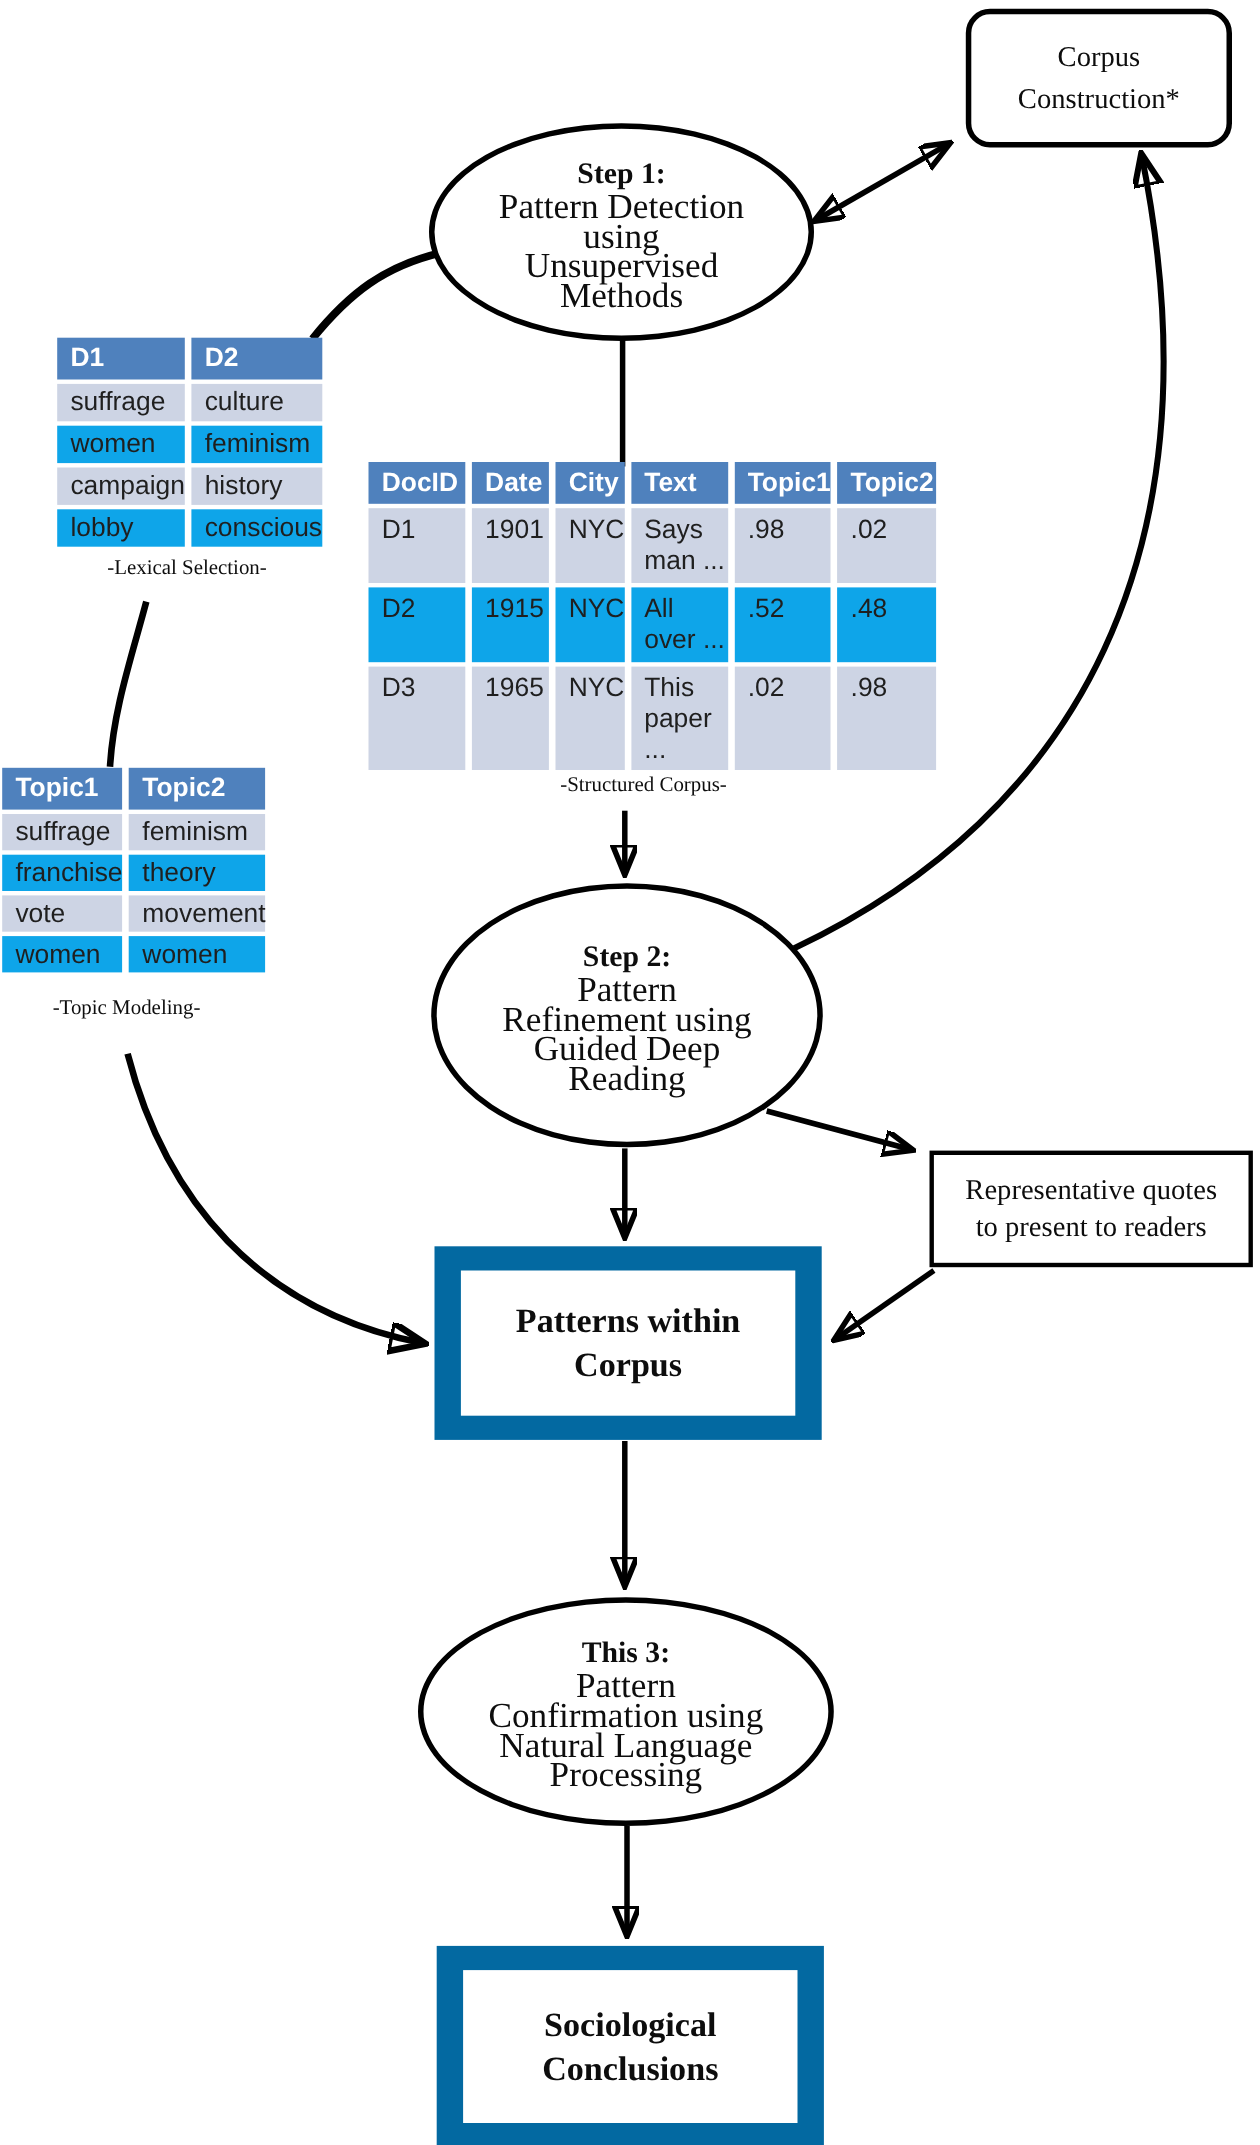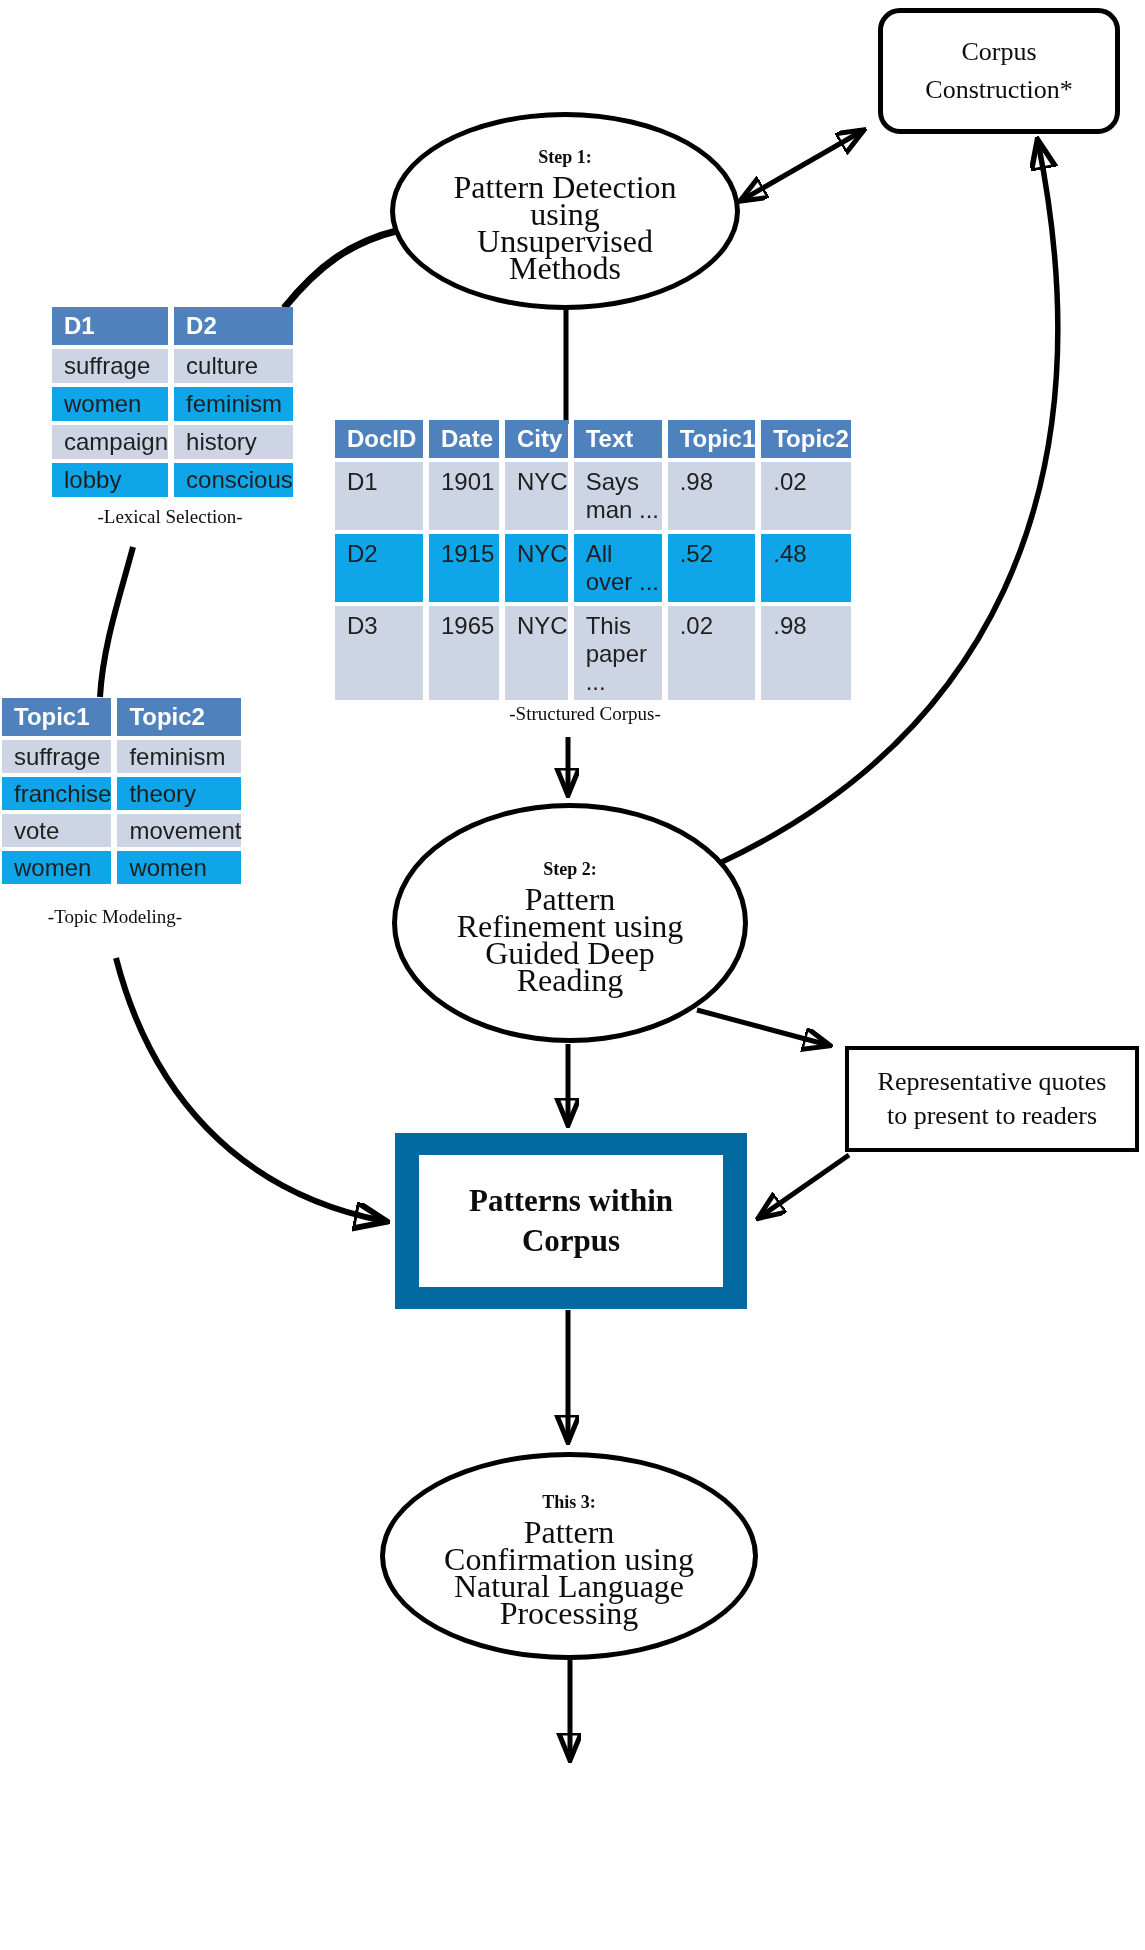--- a/index.html
+++ b/index.html
@@ -3,21 +3,21 @@
 <meta charset="utf-8">
 <style>
   html,body{margin:0;padding:0;background:#ffffff;}
   #canvas{position:relative;width:1145px;height:1950px;background:#ffffff;overflow:hidden;
           font-family:"Liberation Serif",serif;color:#0d0d0d;}
   #wires{position:absolute;left:0;top:0;z-index:1;}
   #wires path{fill:none;stroke:#000;}
   .shape{position:absolute;z-index:2;background:#fff;box-sizing:border-box;}
   .ellipse{border:5px solid #000;border-radius:50%;display:flex;flex-direction:column;
            align-items:center;justify-content:center;text-align:center;}
-  .ellipse .hd{font-weight:bold;font-size:18px;line-height:33px;text-align:center;}
+  .ellipse .hd{font-weight:bold;font-size:27px;line-height:33px;text-align:center;}
   .ellipse .bd{font-size:32px;line-height:27px;white-space:pre-line;text-align:center;}
   .roundbox{border:5px solid #000;border-radius:22px;display:flex;align-items:center;
             justify-content:center;text-align:center;font-size:26px;line-height:38px;white-space:pre-line;}
   .plainbox{border:4px solid #000;display:flex;align-items:center;justify-content:center;
             text-align:center;font-size:26px;line-height:34px;white-space:pre-line;}
   .graybox{background:#0369a1;}
   .graybox .inner{position:absolute;left:24px;right:24px;top:22px;bottom:22px;background:#fff;
             display:flex;align-items:center;justify-content:center;text-align:center;
             font-size:31px;font-weight:bold;line-height:40px;white-space:pre-line;}
   .caption{position:absolute;z-index:2;text-align:center;font-size:19px;}
@@ -209,14 +209,18 @@
   </div>
 
   <div class="shape ellipse" style="left:380px;top:1452px;width:378px;height:208px;">
     <span class="hd">This 3:</span>
     <span class="bd">Pattern
 Confirmation using
 Natural Language
 Processing</span>
   </div>
 
+  <div class="shape graybox" style="left:397px;top:1769px;width:352px;height:181px;">
+    <div class="inner" style="bottom:20px;">Sociological
+Conclusions</div>
+  </div>
 
 </div>
 
 </body></html>

